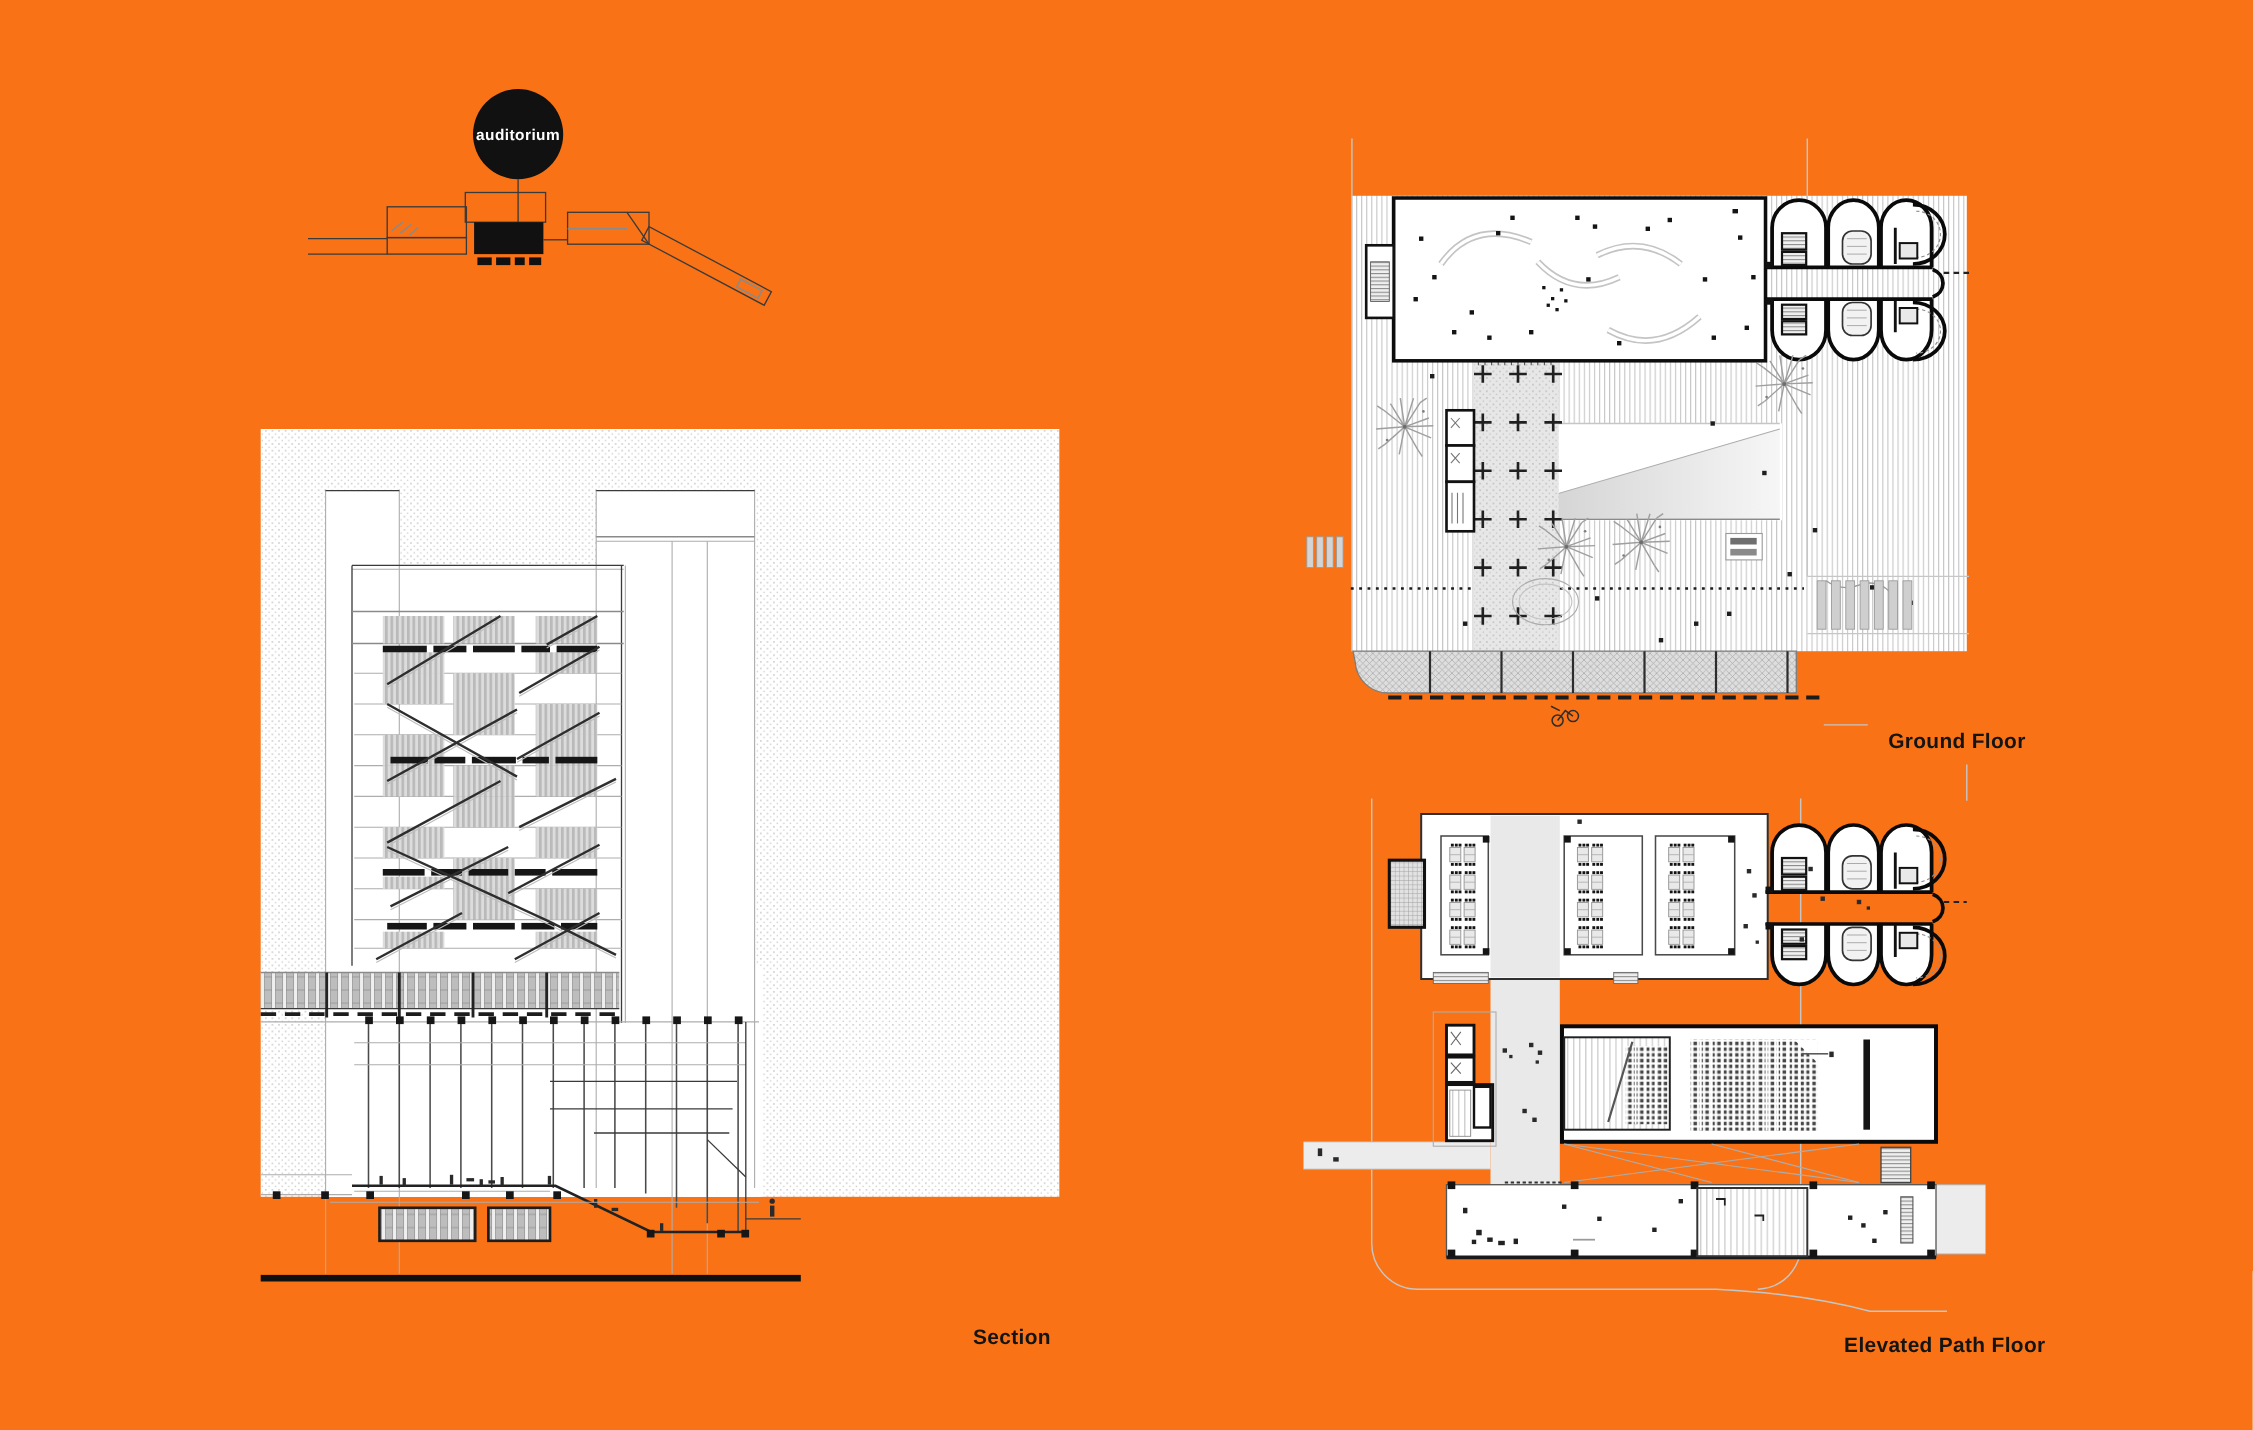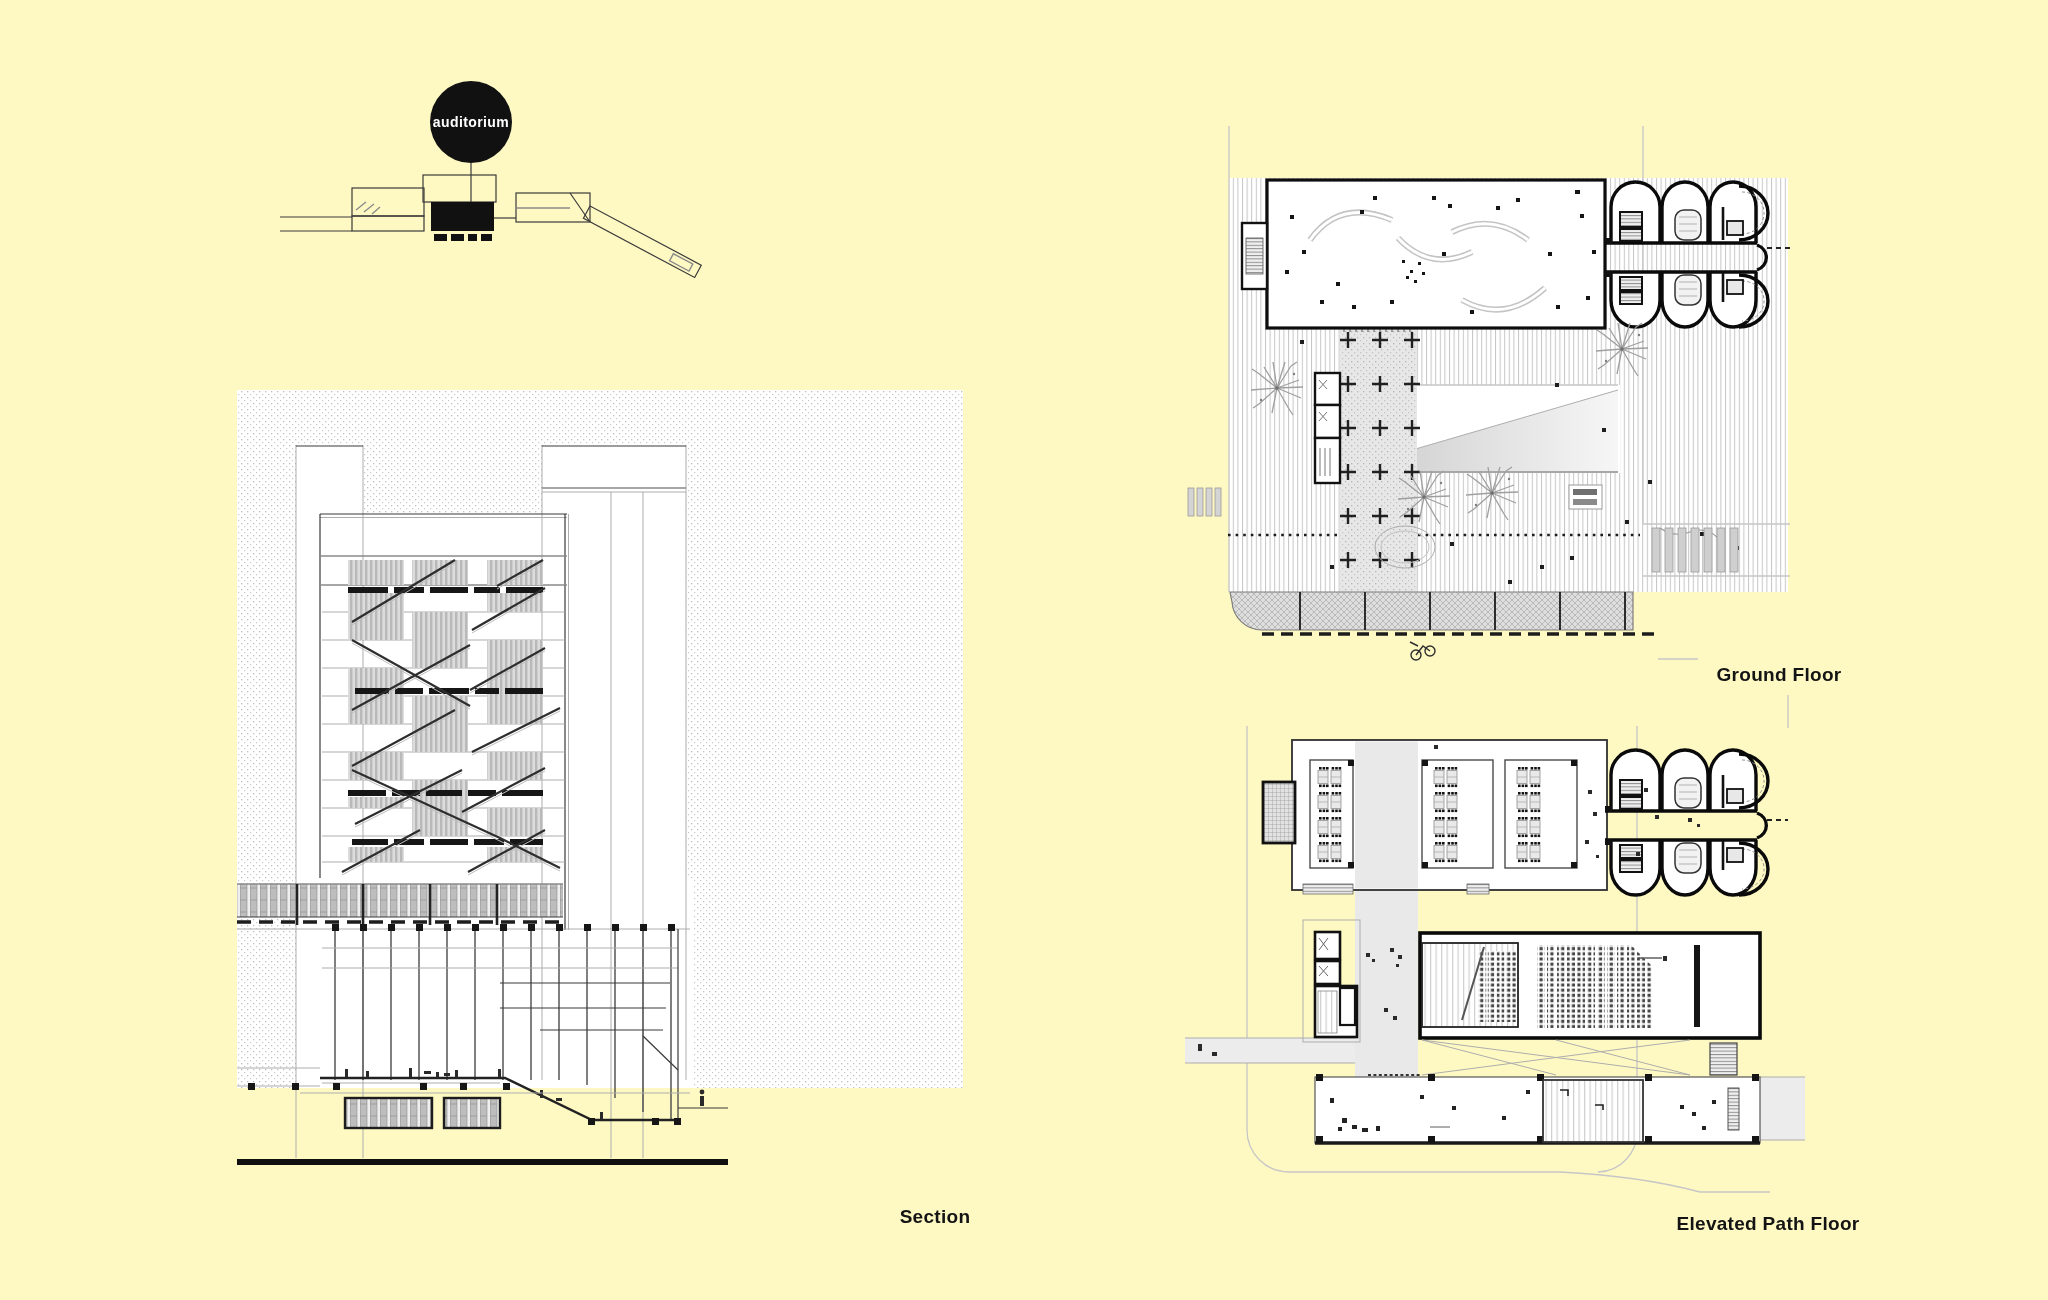--- a/index.html
+++ b/index.html
@@ -1,16 +1,16 @@
 <!DOCTYPE html>
 <html><head>
 <meta charset="utf-8">
 <style>
   html,body{margin:0;padding:0;background:#fff;}
-  .canvas{position:relative;width:2048px;height:1300px;background:#fef9c3;overflow:hidden;
+  .canvas{position:relative;width:2048px;height:1300px;background:#f97316;overflow:hidden;
           font-family:"Liberation Sans", sans-serif;}
   .canvas > svg{position:absolute;left:0;top:0;}
   .caption{position:absolute;transform:translateX(-50%);font-weight:700;font-size:19px;
            color:#141414;letter-spacing:.3px;white-space:nowrap;}
   .k1{stroke:#3a3a3a;stroke-width:1.2;fill:none}
   .g2{stroke:#8a8a8a;stroke-width:1.4;fill:none}
   .g1{stroke:#adadad;stroke-width:1;fill:none}
   .gb{stroke:#c6c6c6;stroke-width:1.3;fill:none}
   .stair{stroke:#2e2e2e;stroke-width:2.2;fill:none}
   .stairlite{stroke:#bdbdbd;stroke-width:1;fill:none}
@@ -677,17 +677,17 @@
             <rect x="1680" y="1105" width="4" height="4"></rect>
             <rect x="1692" y="1112" width="4" height="4"></rect>
       <rect x="1702" y="1126" width="4" height="4"></rect>
             <rect x="1712" y="1100" width="4" height="4"></rect>
     </g>
     <path d="M1430,1127 h20" stroke="#9a9a9a" stroke-width="1.6"></path>
   </g>
 </g>
 </svg>
 
-<div class="caption" style="left:920px;top:1206px;margin-left:15px;">Section</div>
+<div class="caption" style="left:920px;top:1206px;">Section</div>
 <div class="caption" style="left:1779px;top:664px;">Ground Floor</div>
 <div class="caption" style="left:1768px;top:1213px;text-align:center;">Elevated Path Floor</div>
 
 </div>
 
 </body></html>

